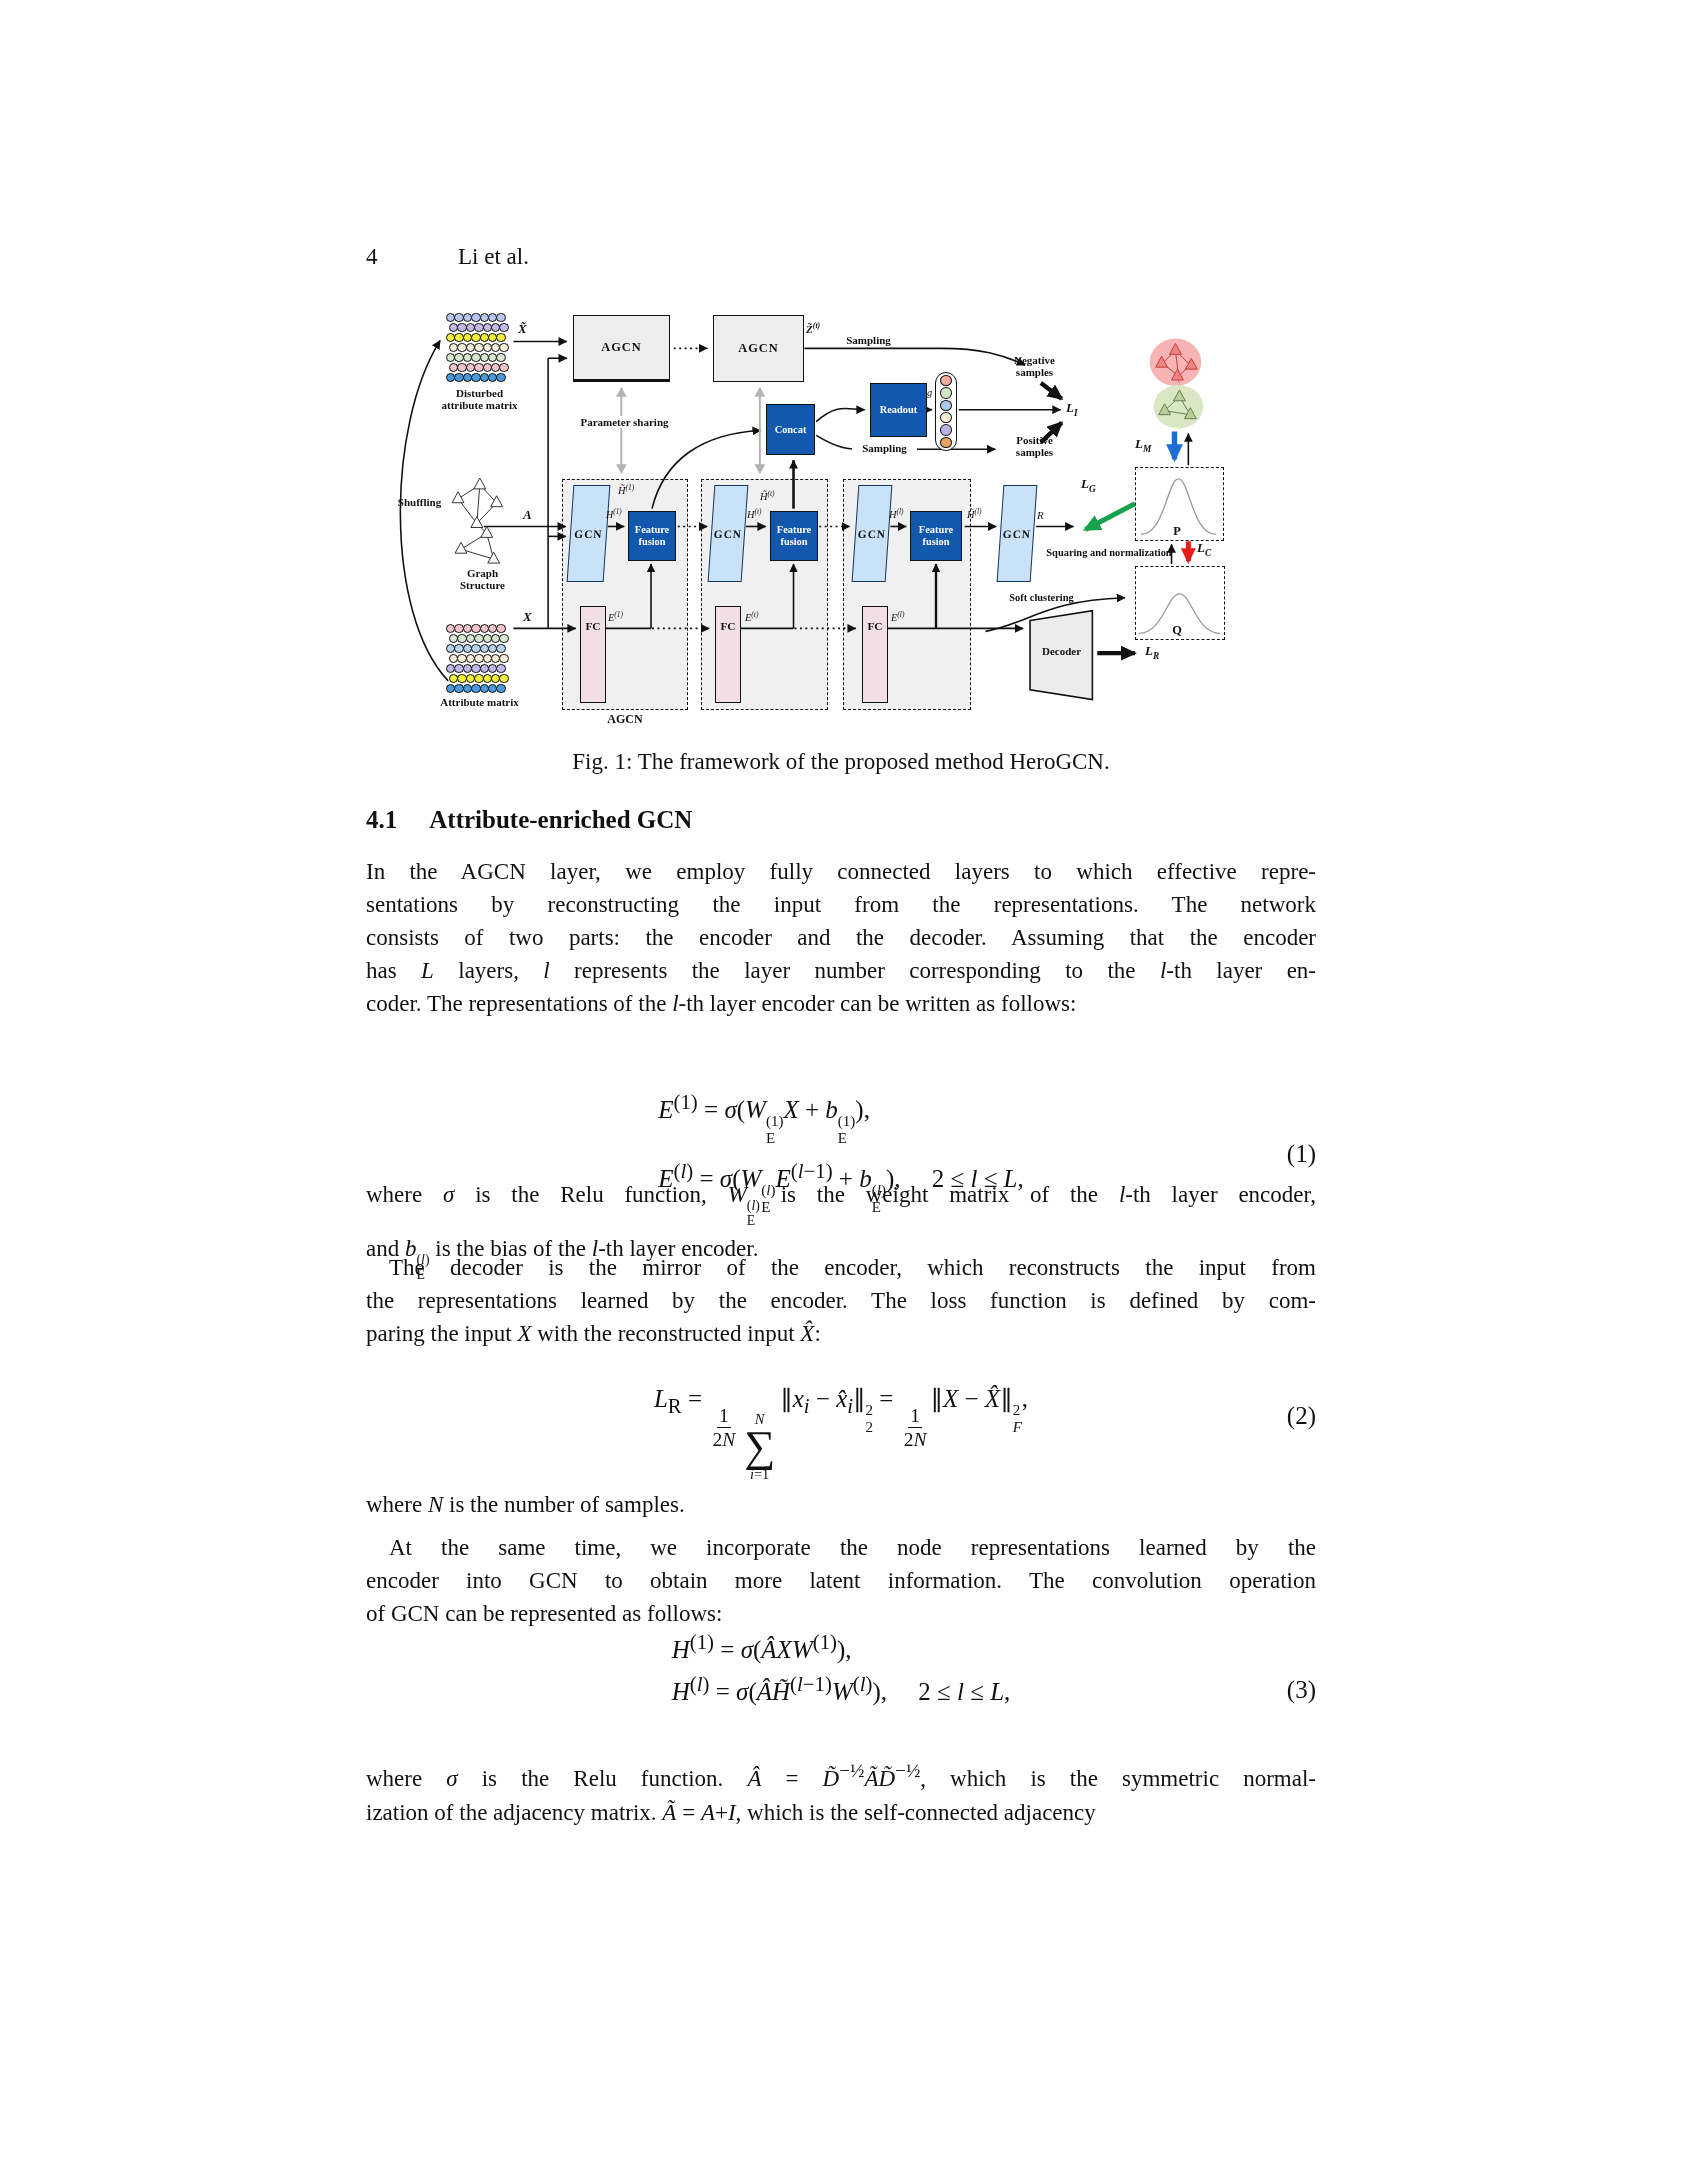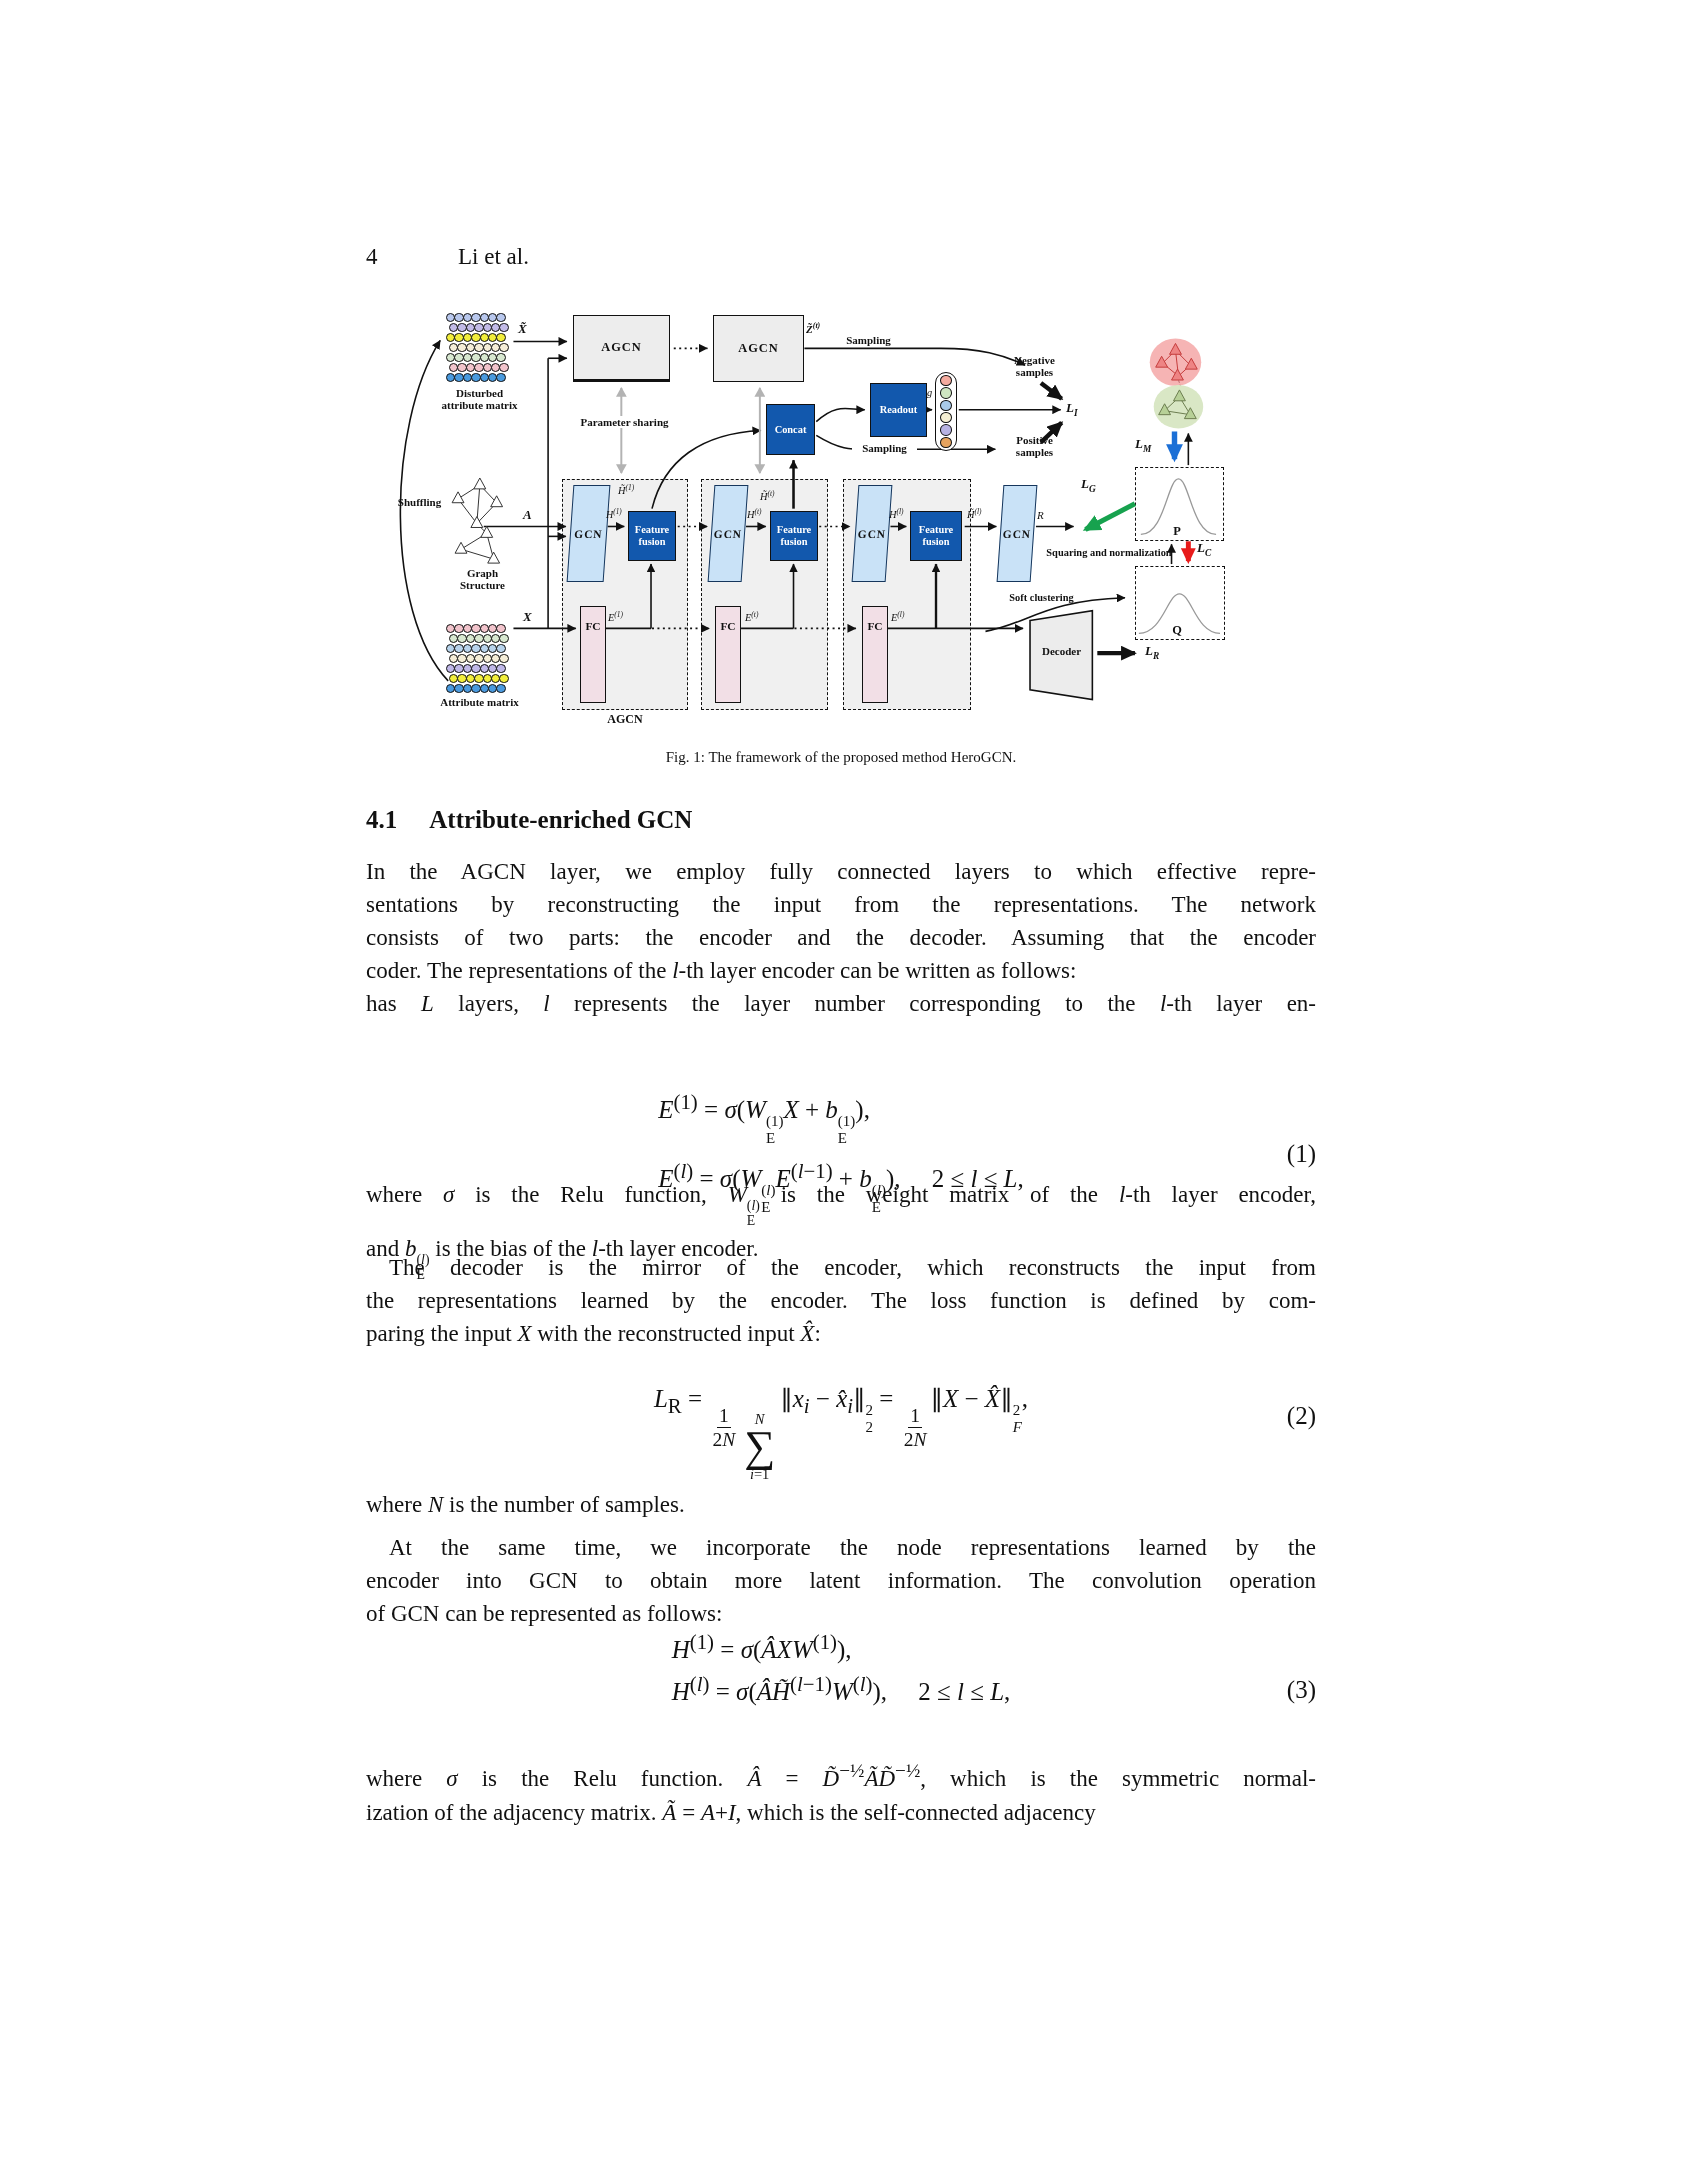--- a/index.html
+++ b/index.html
@@ -41,21 +41,21 @@
        font-size:60%;line-height:1.12;font-style:normal;}
   .frac{display:inline-flex;flex-direction:column;align-items:center;vertical-align:-0.75em;
         font-size:78%;line-height:1.2;margin:0 4px;}
   .frac>span:first-child{border-bottom:1.3px solid #111;padding:0 2px;}
   .bigsum{display:inline-flex;flex-direction:column;align-items:center;vertical-align:-1.15em;
           line-height:1;margin:0 5px;font-size:58%;}
   .bigsum .sy{font-size:300%;line-height:0.95;font-style:normal;}
   .eq{position:absolute;left:366px;width:950px;font-size:25px;}
   .eq .eqlines{width:fit-content;margin:0 auto;}
   .eqnum{position:absolute;right:0;}
-  #caption{top:749px;left:366px;width:950px;text-align:center;font-size:15px;}
+  #caption{top:749px;left:366px;width:950px;text-align:center;font-size:23px;}
   #sechead{top:806px;left:366px;width:950px;font-weight:bold;font-size:25px;}
   #sechead .stitle{margin-left:32px;}
 </style>
 </head>
 <body>
 
 <div id="page">
 
   <div class="abs" id="runhead">
     <span class="pnum">4</span>
@@ -407,22 +407,22 @@
   <div class="abs" id="caption">Fig. 1: The framework of the proposed method HeroGCN.</div>
 
   <div class="abs" id="sechead">
     <span>4.1</span><span class="stitle">Attribute-enriched GCN</span>
   </div>
 
   <div class="para" style="top:855px;line-height:33px;">
       <div class="tl just">In the AGCN layer, we employ fully connected layers to which effective repre-</div>
       <div class="tl just">sentations by reconstructing the input from the representations. The network</div>
       <div class="tl just">consists of two parts: the encoder and the decoder. Assuming that the encoder</div>
+      <div class="tl just">has <i>L</i> layers, <i>l</i> represents the layer number corresponding to the <i>l</i>-th layer en-</div>
       <div class="tl">coder. The representations of the <i>l</i>-th layer encoder can be written as follows:</div>
-      <div class="tl just">has <i>L</i> layers, <i>l</i> represents the layer number corresponding to the <i>l</i>-th layer en-</div>
     </div>
 
   <div class="eq" style="top:1096px;">
     <div class="eqlines">
       <div><i>E</i><sup>(1)</sup> = <i>σ</i>(<i>W</i><span class="stk">
             <span>(1)</span>
             <span>E</span>
           </span><i>X</i> + <i>b</i><span class="stk">
             <span>(1)</span>
             <span>E</span>

